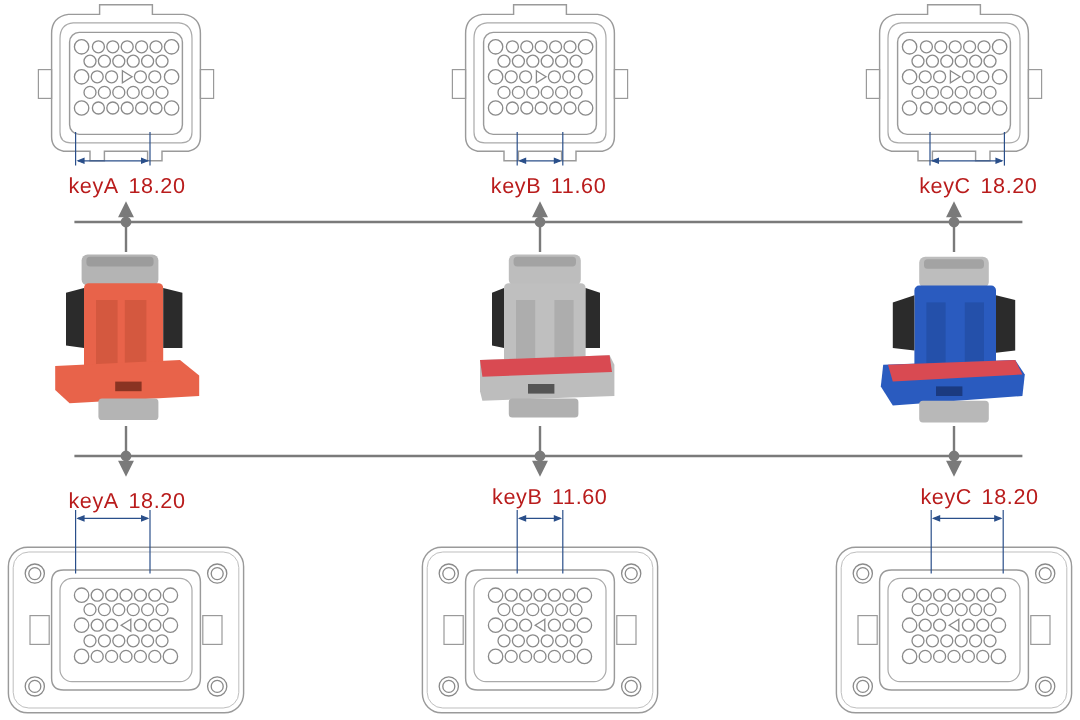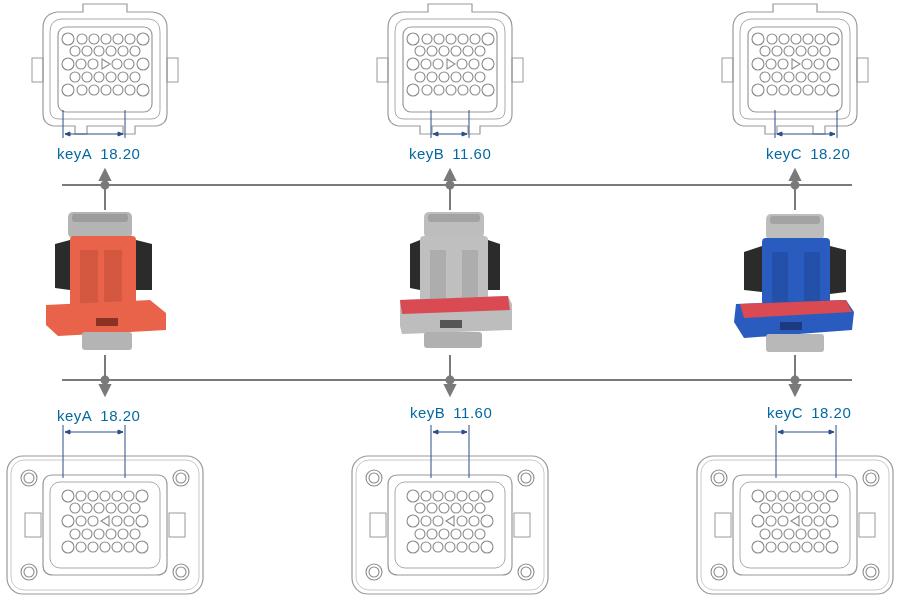--- a/index.html
+++ b/index.html
@@ -1,17 +1,17 @@
 <!DOCTYPE html>
 <html><head>
 <meta charset="utf-8">
 <style>
   html, body { margin: 0; padding: 0; background: #ffffff; }
   body { width: 900px; height: 600px; position: relative; overflow: hidden; font-family: "Liberation Sans", sans-serif; }
-  .label { position: absolute; font-size: 15px; color: #0369a1; letter-spacing: 0.5px; white-space: nowrap; }
+  .label { position: absolute; font-size: 18px; color: #b91c1c; letter-spacing: 0.5px; white-space: nowrap; }
   .label .sp { display: inline-block; width: 8px; }
   svg { position: absolute; left: 0; top: 0; }
 </style>
 </head>
 <body>
 
 <svg width="900" height="600" viewBox="0 0 900 600">
   <defs>
 
     <g id="face-top">

